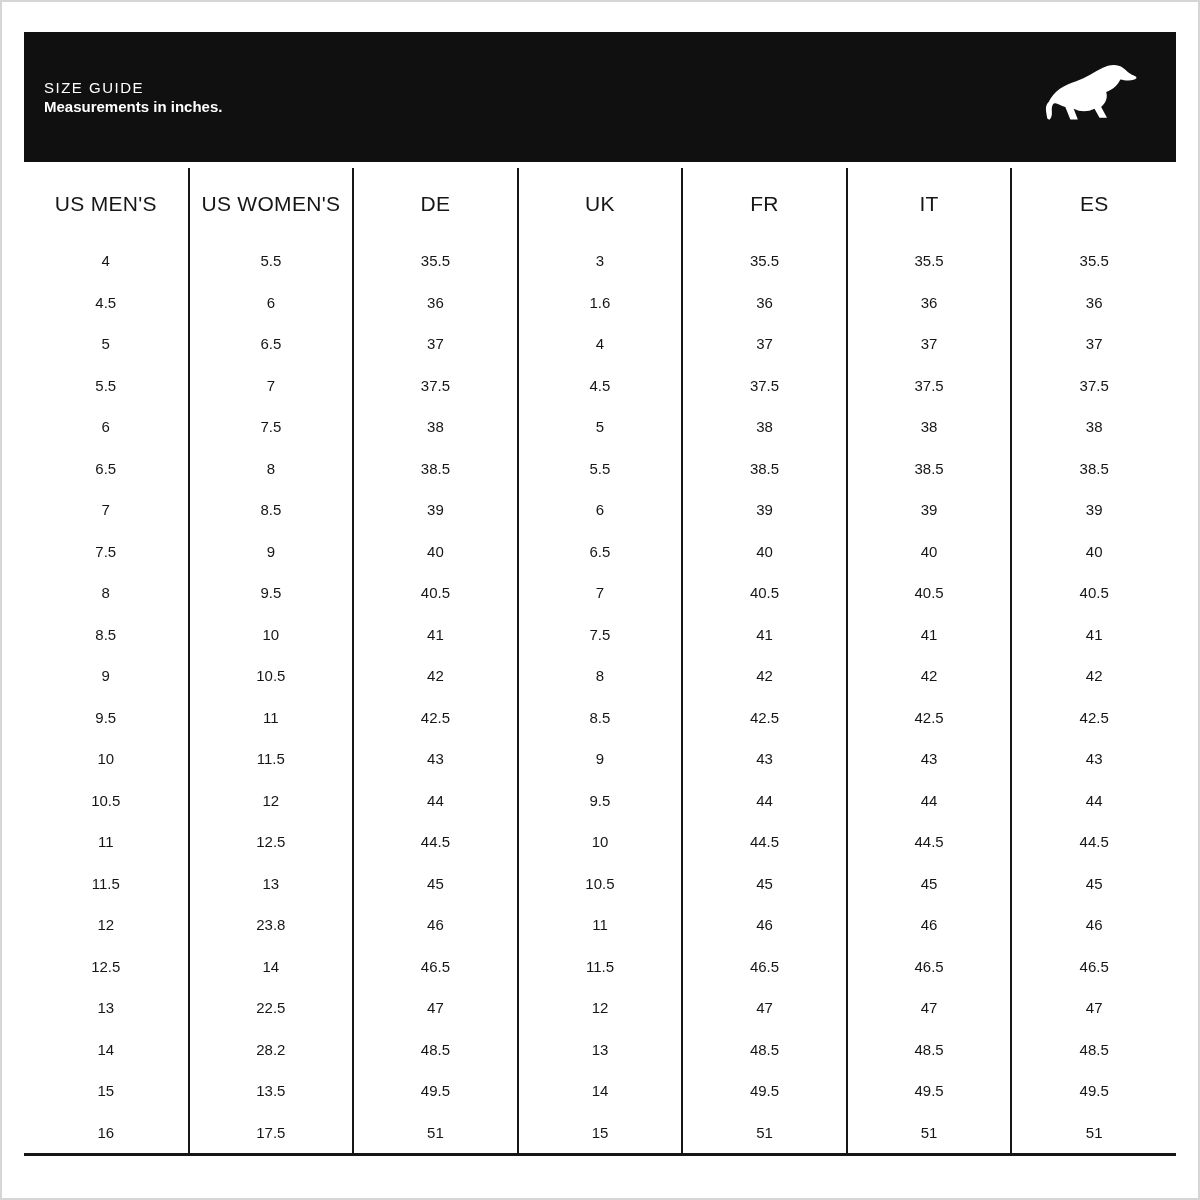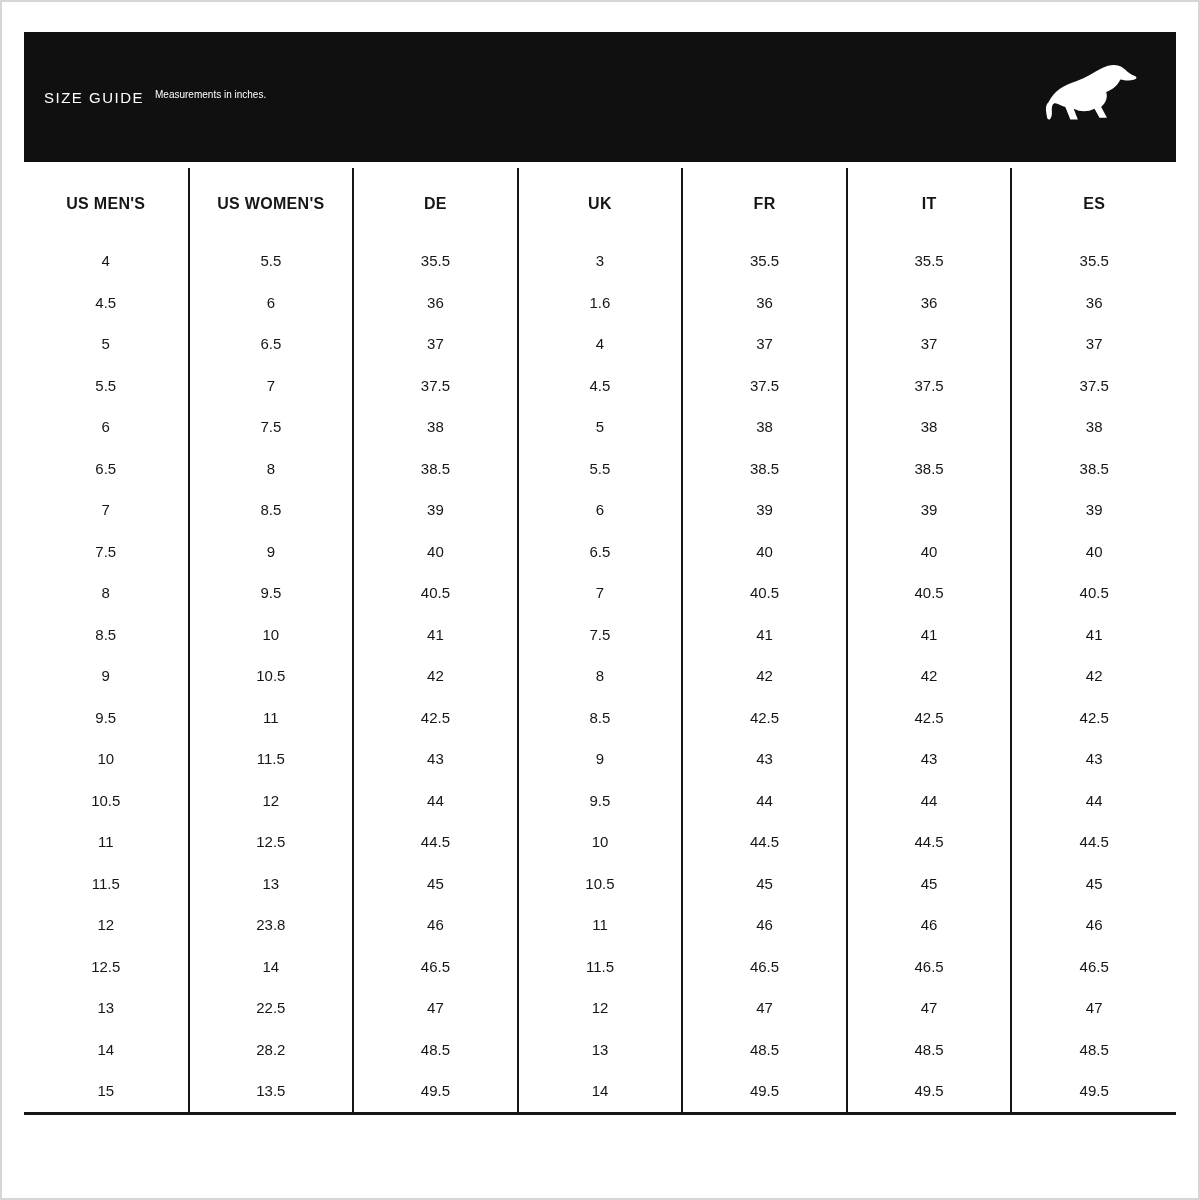--- a/index.html
+++ b/index.html
@@ -21,57 +21,56 @@
     margin-top: 8px;
     height: 130px;
     background: #101010;
     color: #ffffff;
     display: flex;
     align-items: center;
     justify-content: space-between;
     padding: 0 34px 0 20px;
     box-sizing: border-box;
   }
-  .banner-text { display: flex; gap: 2px; }
+  .banner-text { display: flex; flex-direction: column; gap: 2px; }
   .eyebrow {
     font-size: 15px;
     letter-spacing: 1.5px;
     font-weight: 400;
   }
   .title {
     font-size: 37px;
     font-weight: 700;
     letter-spacing: 0.5px;
     line-height: 1.05;
   }
   .subtitle {
-    font-size: 10px;
-    font-weight: 400;
-    margin-left: 9px;
+    font-size: 15px;
+    font-weight: 700;
   }
   .logo { width: 100px; height: 78px; }
   
   table.size-table {
     width: 100%;
     border-collapse: collapse;
     table-layout: fixed;
     margin-top: 6px;
     border-bottom: 3px solid #161616;
   }
   .size-table th, .size-table td {
     border-right: 2px solid #161616;
     text-align: center;
     vertical-align: middle;
     color: #161616;
   }
   .size-table th:last-child, .size-table td:last-child { border-right: none; }
   .size-table th {
     height: 70px;
-    font-size: 16px;
-    font-weight: 700;
+    font-size: 21px;
+    font-weight: 400;
     letter-spacing: 0.3px;
   }
   .size-table td {
     height: 41.5px;
     font-size: 15px;
     font-weight: 500;
     padding: 0;
   }
 </style>
 </head>
@@ -303,16 +302,25 @@
         </tr>
         <tr>
           <td>15</td>
           <td>13.5</td>
           <td>49.5</td>
           <td>14</td>
           <td>49.5</td>
           <td>49.5</td>
           <td>49.5</td>
         </tr>
+        <tr>
+          <td>16</td>
+          <td>17.5</td>
+          <td>51</td>
+          <td>15</td>
+          <td>51</td>
+          <td>51</td>
+          <td>51</td>
+        </tr>
       </tbody>
   </table>
 
 </div>
 
 </body></html>

